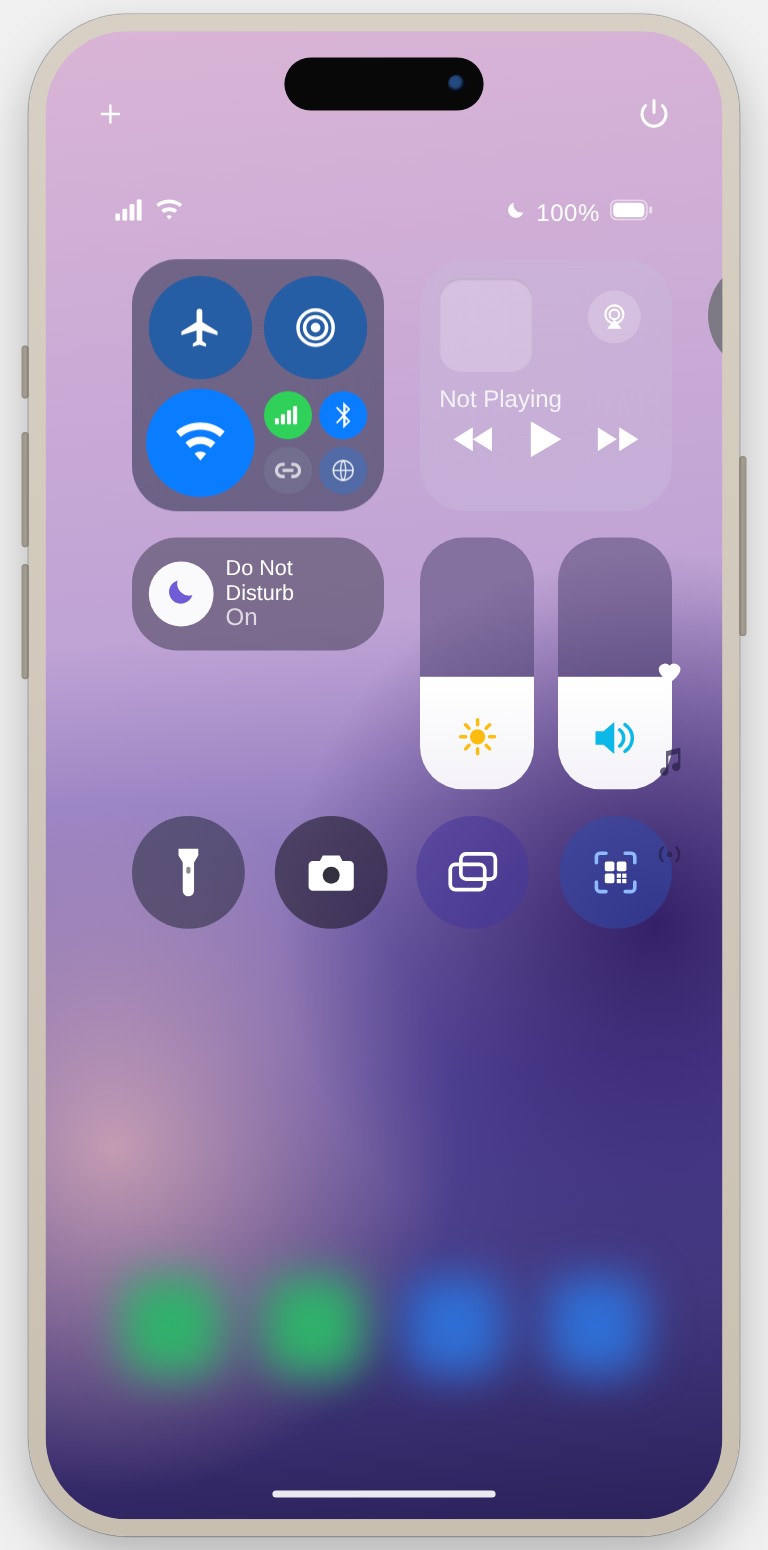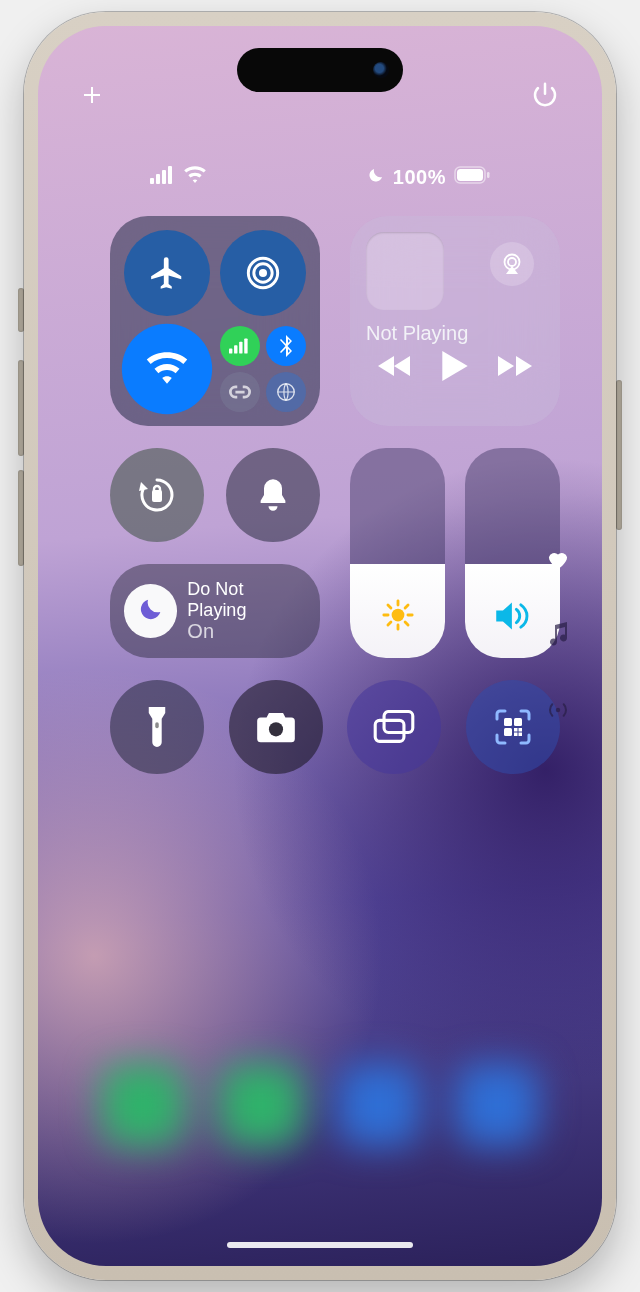--- a/index.html
+++ b/index.html
@@ -28,24 +28,24 @@
     linear-gradient(175deg, #d9b4d6 0%, #bfa3d5 40%, #5a4ea3 70%, #2b215a 100%);
 }
 .dynamic-island {
   position: absolute; top: 22px; left: 50%; transform: translateX(-50%);
   width: 166px; height: 44px; border-radius: 22px;
   background: #080808;
 }
 .di-cam { position:absolute; right:14px; top:50%; width:16px; height:16px; border-radius:50%; background:radial-gradient(circle at 40% 40%, #234a7e 0 30%, #060912 55%); transform:translateY(-50%);}
 .top-bar { position:absolute; top:50px; left:0; right:0; height:38px; display:flex; justify-content:space-between; align-items:center; padding:0 42px; color:#fff; }
 .top-bar svg { display:block; }
-.status-bar { position:absolute; top:140px; left:0; right:0; display:flex; justify-content:space-between; align-items:center; padding:0 112px; color:#fff; font-size:20px; font-weight:700; letter-spacing:.5px; }
+.status-bar { position:absolute; top:140px; left:0; right:0; display:flex; justify-content:space-between; align-items:center; padding:0 58px; color:#fff; font-size:20px; font-weight:400; letter-spacing:.5px; }
 .cc-grid {
   position: absolute; top: 190px; left: 72px; width: 448px;
-  display: grid; grid-template-columns: 1fr; grid-auto-rows: auto;
+  display: grid; grid-template-columns: 1fr 1fr 1fr 1fr; grid-auto-rows: auto;
   gap: 22px 30px;
 }
 .tile { border-radius: 38px; backdrop-filter: blur(30px); }
 .bg-dark { background: rgba(20,30,55,.50); }
 .bg-light { background: rgba(200,190,220,.35); }
 .connectivity { width:210px; height:210px; position:relative; padding:14px; display:grid; grid-template-columns:1fr 1fr; grid-template-rows:1fr 1fr; gap:10px;}
 .conn-btn { border-radius:50%; display:flex; align-items:center; justify-content:center; position:relative;}
 .blue-on { background:#0a7cff; }
 .blue-dim { background:#265ea5; }
 .mini-dots { position:absolute; top:104px; left:108px; width:84px; height:84px; display:grid; grid-template-columns:1fr 1fr; grid-template-rows:1fr 1fr; gap:6px;}
@@ -251,21 +251,21 @@
 
     <div class="dnd-tile">
       <div style="width:54px;height:54px;border-radius:50%;background:rgba(255,255,255,.96);display:flex;align-items:center;justify-content:center;">
         <span>
           <svg width="28" height="28" viewBox="0 0 24 24">
                 <path d="M20 14.5A8.5 8.5 0 0 1 9.5 4 8.5 8.5 0 1 0 20 14.5z" fill="#6e5dd6"></path>
               </svg>
         </span>
       </div>
       <div class="dnd-text">
-        <span>Do Not Playing</span>
+        <span>Do Not Disturb</span>
         <small>On</small>
       </div>
     </div>
 
     <div class="row4">
       <div class="circle-btn">
         <svg width="24" height="40" viewBox="0 0 20 34">
               <path d="M3 0h14v5l-3 5v20a4 4 0 0 1-8 0V10L3 5z" fill="#fff"></path>
               <rect x="8.5" y="13" width="3" height="5" rx="1.5" fill="rgba(0,0,0,.45)"></rect>
             </svg>

